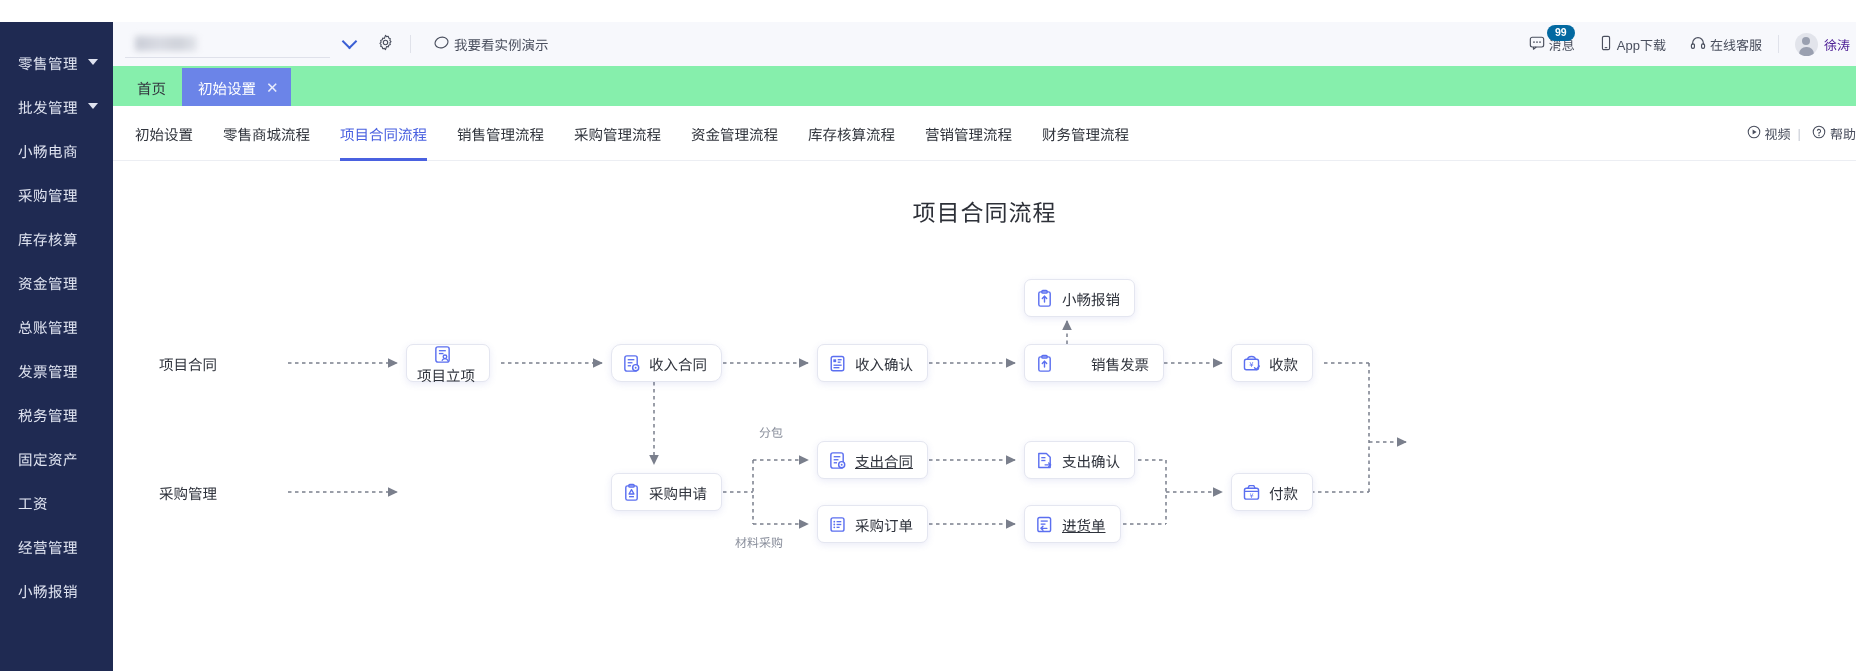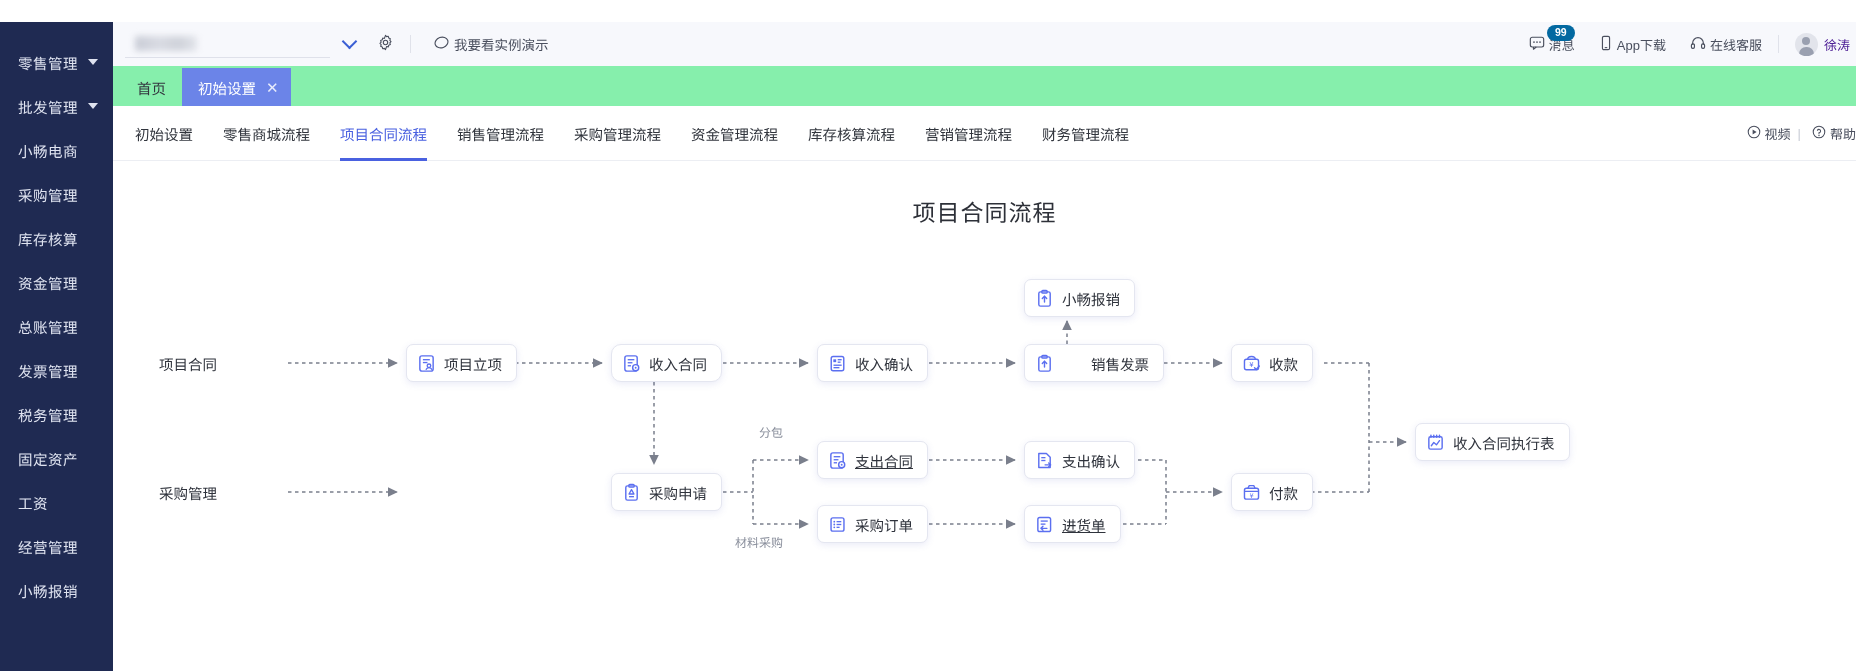--- a/index.html
+++ b/index.html
@@ -401,21 +401,21 @@
           <line x1="1053" y1="331" x2="1109" y2="331" marker-end="url(#ah)"></line>
         </g>
       </svg>
 
       <div class="row-label" style="left:46px; top:192px;">项目合同</div>
       <div class="row-label" style="left:46px; top:321px;">采购管理</div>
 
       <div class="edge-label" style="left:646px; top:262px;">分包</div>
       <div class="edge-label" style="left:622px; top:372px;">材料采购</div>
 
-      <div class="node" style="left:293px; top:183px;">
+      <div class="node" style="left:293px; top:183px;flex-direction:column;">
         <span class="nico">
           <svg width="19" height="19" viewBox="0 0 20 20">
             <rect x="3" y="2" width="14" height="16" rx="2.2" fill="none" stroke="#5b6ff0" stroke-width="1.5"></rect>
             <line x1="6.2" y1="6" x2="13.5" y2="6" stroke="#5b6ff0" stroke-width="1.4"></line>
             <line x1="6.2" y1="9" x2="11" y2="9" stroke="#5b6ff0" stroke-width="1.4"></line>
             <circle cx="12.6" cy="12.4" r="1.9" fill="none" stroke="#5b6ff0" stroke-width="1.4"></circle>
             <path d="M9.4 16.6 A3.4 3.4 0 0 1 15.8 16.6" fill="none" stroke="#5b6ff0" stroke-width="1.4"></path>
           </svg>
         </span>
         <span>项目立项</span>
@@ -476,33 +476,20 @@
           <svg width="19" height="19" viewBox="0 0 20 20">
             <rect x="2.6" y="5.6" width="14.8" height="11" rx="2" fill="none" stroke="#5b6ff0" stroke-width="1.5"></rect>
             <path d="M6 5.6 A4 3 0 0 1 14 5.6" fill="none" stroke="#5b6ff0" stroke-width="1.4"></path>
             <text x="10" y="13.6" font-size="7.2" fill="#5b6ff0" text-anchor="middle" font-family="DejaVu Sans">¥</text>
             <path d="M13.2 14.6 L15 16.4 L18.2 12.6" fill="none" stroke="#5b6ff0" stroke-width="1.5" stroke-linecap="round" stroke-linejoin="round"></path>
           </svg>
         </span>
         <span>收款</span>
       </div>
 
-      <div class="node" style="left:1302px; top:262px;">
-        <span class="nico">
-          <svg width="19" height="19" viewBox="0 0 20 20">
-            <rect x="3" y="4" width="14" height="13" rx="1.8" fill="none" stroke="#5b6ff0" stroke-width="1.5"></rect>
-            <line x1="5.2" y1="2.2" x2="5.2" y2="4.6" stroke="#5b6ff0" stroke-width="1.5" stroke-linecap="round"></line>
-            <line x1="8.2" y1="2.2" x2="8.2" y2="4.6" stroke="#5b6ff0" stroke-width="1.5" stroke-linecap="round"></line>
-            <line x1="11.2" y1="2.2" x2="11.2" y2="4.6" stroke="#5b6ff0" stroke-width="1.5" stroke-linecap="round"></line>
-            <line x1="14.2" y1="2.2" x2="14.2" y2="4.6" stroke="#5b6ff0" stroke-width="1.5" stroke-linecap="round"></line>
-            <path d="M5.6 13.4 L8.2 10 L11 12.4 L14.2 8" fill="none" stroke="#5b6ff0" stroke-width="1.4" stroke-linecap="round" stroke-linejoin="round"></path>
-          </svg>
-        </span>
-        <span>收入合同执行表</span>
-      </div>
 
       <div class="node" style="left:498px; top:312px;">
         <span class="nico">
           <svg width="19" height="19" viewBox="0 0 20 20">
             <rect x="4" y="3" width="12" height="15" rx="1.8" fill="none" stroke="#5b6ff0" stroke-width="1.5"></rect>
             <rect x="7.2" y="1.4" width="5.6" height="3" rx="1" fill="none" stroke="#5b6ff0" stroke-width="1.4"></rect>
             <path d="M10 7 L12.6 11.6 L7.4 11.6 Z" fill="none" stroke="#5b6ff0" stroke-width="1.4" stroke-linejoin="round"></path>
             <line x1="7.4" y1="14.4" x2="12.6" y2="14.4" stroke="#5b6ff0" stroke-width="1.4"></line>
           </svg>
         </span>

